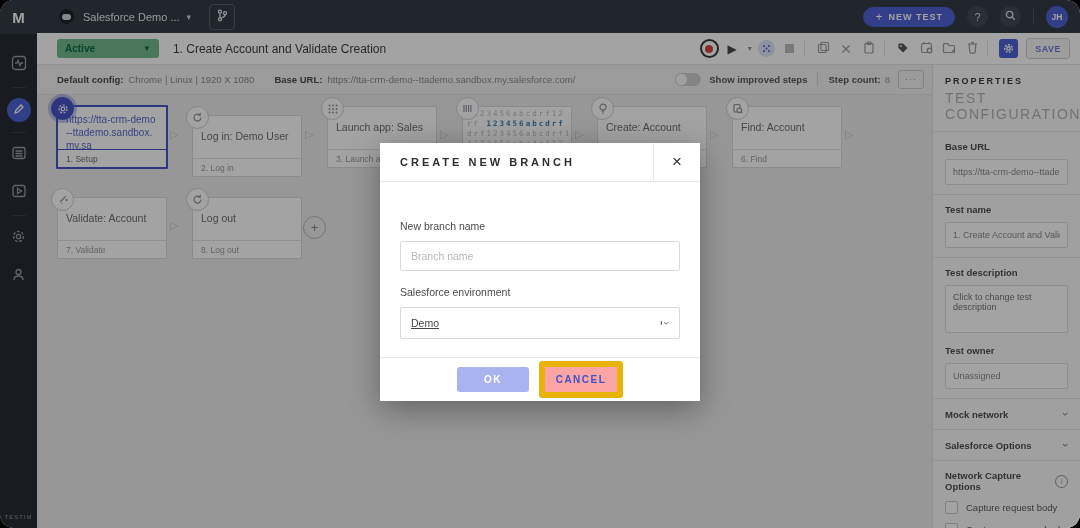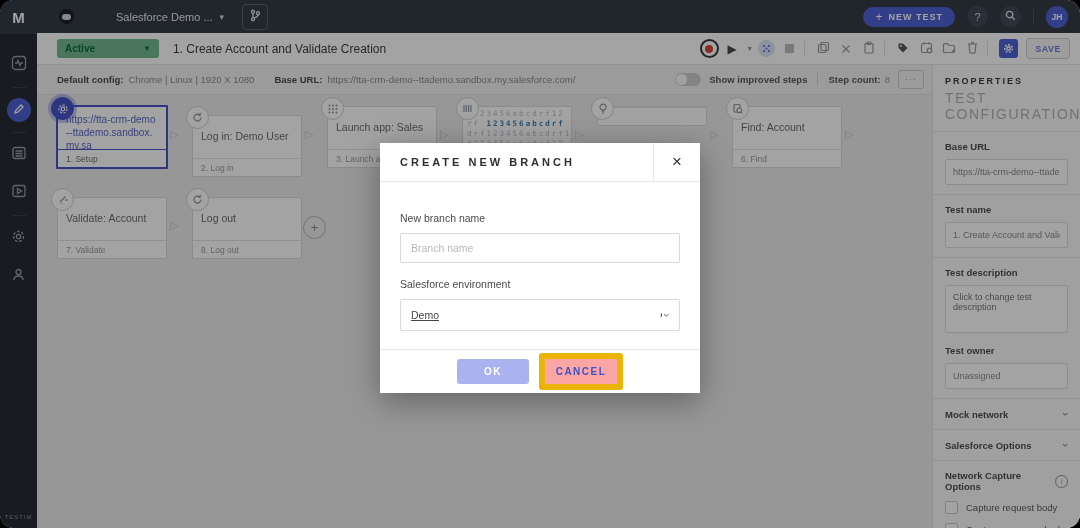--- a/index.html
+++ b/index.html
@@ -98,21 +98,21 @@
   .chk-row{display:flex;align-items:center;margin-top:9px;color:#5a5a5a;}
   .chk{width:11px;height:11px;border:1px solid #c9c9c9;border-radius:2px;background:#fff;margin-right:8px;flex:none;}
 
   
   .dim{position:absolute;inset:0;background:rgba(0,0,0,0.36);z-index:40;}
   .modal{position:absolute;left:380px;top:143px;width:320px;background:#fff;z-index:50;box-shadow:0 8px 30px rgba(0,0,0,.35);}
   .m-head{height:38px;border-bottom:1px solid #e8e8e8;display:flex;align-items:stretch;}
   .m-title{flex:1;display:flex;align-items:center;padding-left:20px;font-size:11px;font-weight:bold;letter-spacing:3px;color:#2f2f2f;}
   .m-close{width:46px;border-left:1px solid #e8e8e8;display:flex;align-items:center;justify-content:center;font-size:17px;color:#333;}
   .m-body{padding:14px 20px 14px 20px;}
-  .m-label{font-size:10.5px;color:#4a4a4a;margin-top:16px;}
+  .m-label{font-size:10.5px;color:#4a4a4a;margin-top:24px;}
   .m-input{margin-top:9px;width:100%;box-sizing:border-box;height:30px;border:1px solid #d9d9d9;border-radius:2px;font-size:10.5px;color:#444;padding:0 10px;font-family:"Liberation Sans",sans-serif;}
   .m-input::placeholder{color:#b8b8b8;}
   .m-select{margin-top:9px;height:30px;border:1px solid #d9d9d9;border-radius:2px;display:flex;align-items:center;padding:0 10px;font-size:10.5px;color:#444;justify-content:space-between;margin-bottom:4px;text-decoration:underline;}
   .m-foot{border-top:1px solid #e8e8e8;height:43px;display:flex;align-items:center;justify-content:center;gap:10px;}
   .ok-btn{width:72px;height:25px;background:#aab3ef;border:none;border-radius:3px;color:#fff;font-size:10px;font-weight:bold;letter-spacing:1.5px;display:flex;align-items:center;justify-content:center;}
   .cancel-btn{width:72px;height:25px;background:#fca5a5;border:6px solid #eab308;border-radius:3px;color:#4052c8;font-size:10px;font-weight:bold;letter-spacing:1.5px;display:flex;align-items:center;justify-content:center;}
 </style>
 </head>
 <body>
 
@@ -160,21 +160,21 @@
               <circle cx="7.5" cy="5" r="2.5"></circle>
               <path d="M3 13c0-2.5 2-4 4.5-4s4.5 1.5 4.5 4"></path>
             </svg></span>
       </div>
     </div>
     <div class="watermark">TESTIM</div>
   </div>
 
   <div class="topbar">
     <div class="proj-avatar"></div>
-    <div style="display:flex;align-items:center;padding-left:33px;">
+    <div style="display:flex;align-items:center;">
       <span class="proj-name">Salesforce Demo ...</span>
       <span class="proj-caret">▾</span>
     </div>
     <div class="branch-btn">
       <span><svg width="12" height="13" viewBox="0 0 12 13">
             <circle cx="4" cy="2.7" r="1.5"></circle>
             <circle cx="4" cy="10.3" r="1.5"></circle>
             <circle cx="9" cy="4.2" r="1.5"></circle>
             <path d="M4 4.2v4.6M9 5.7c0 2-2 2.6-3.6 2.9"></path>
           </svg></span>
@@ -372,20 +372,21 @@
     <div class="flow-arrow" style="left:538px;top:34px;">▷</div>
 
     <div class="card" style="left:560px;top:12px;">
       <div class="bubble">
           <svg width="10" height="12" viewBox="0 0 10 12">
             <circle cx="5" cy="4.2" r="3"></circle>
             <line x1="3.8" y1="8.2" x2="6.2" y2="8.2"></line>
             <line x1="4" y1="10" x2="6" y2="10"></line>
           </svg>
         </div>
+      <div class="card-body" style="padding-top:14px;">Create: Account</div>
       <div class="card-footer"></div>
     </div>
     <div class="flow-arrow" style="left:673px;top:34px;">▷</div>
 
     <div class="card" style="left:695px;top:12px;">
       <div class="bubble">
           <svg width="11" height="11" viewBox="0 0 11 11">
             <rect x="2" y="1.5" width="6" height="7.5" rx="1"></rect>
             <circle cx="7.3" cy="7.3" r="2.3" fill="#fff"></circle>
             <line x1="8.9" y1="8.9" x2="10.3" y2="10.3"></line>

